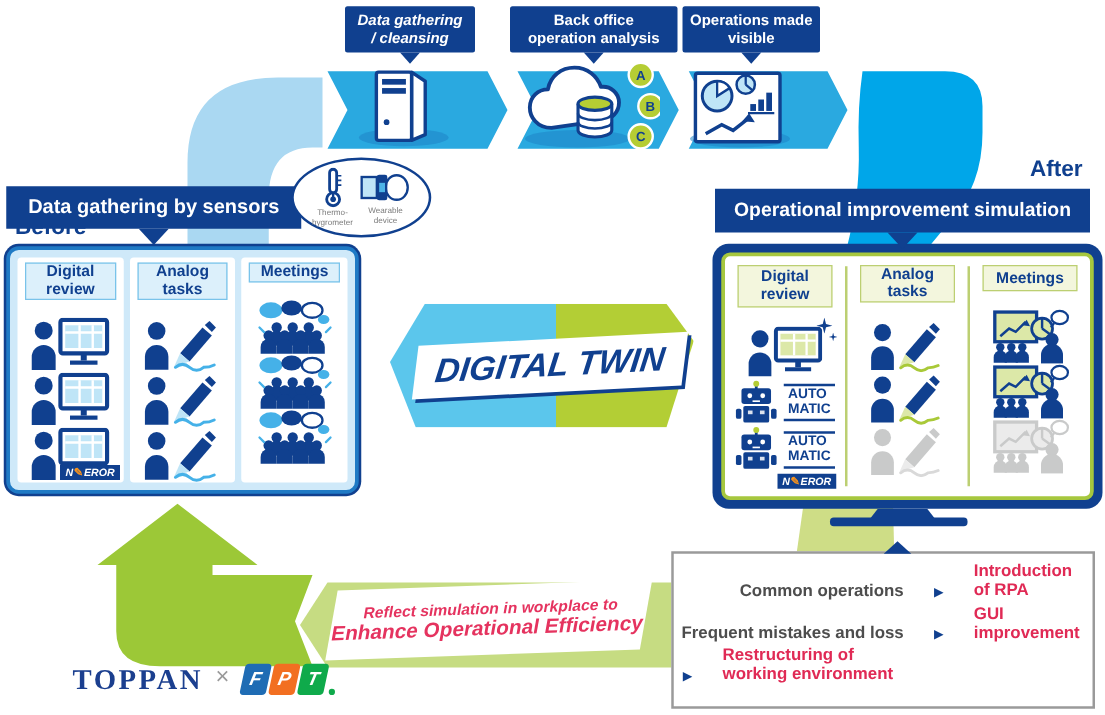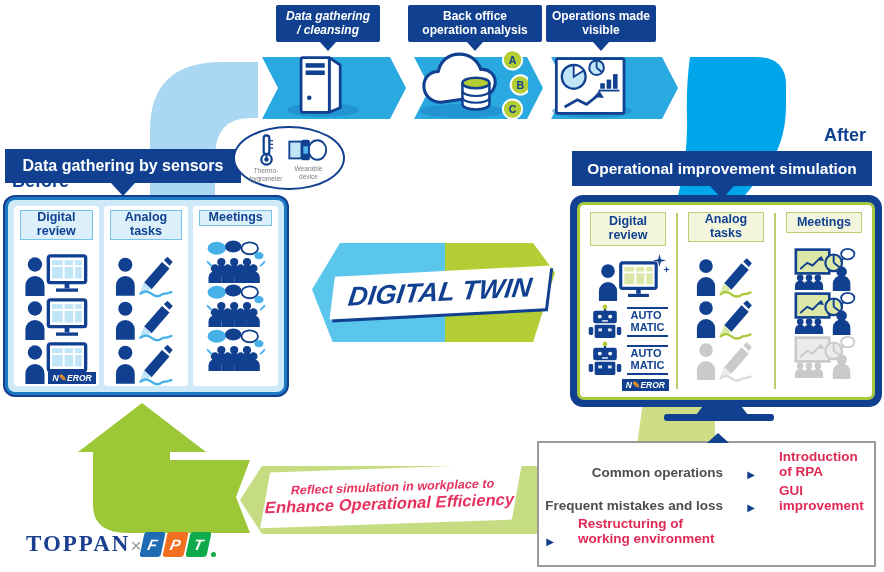--- a/index.html
+++ b/index.html
@@ -91,21 +91,21 @@
   .prop-act { flex:1; font-weight:bold; font-size:13.5px; color:#e02a55; line-height:1.1; }
 
   
   .feedback { position:absolute; z-index:5; background:#fff;
               transform:skewX(-12deg) rotate(-2deg); display:flex; flex-direction:column;
               align-items:center; justify-content:center; color:#e5335f; }
   .feedback .l1 { font-size:12.5px; font-weight:bold; }
   .feedback .l2 { font-size:16.5px; font-weight:bold; }
 
   
-  .footer { position:absolute; z-index:4; display:flex; align-items:flex-end; gap:0; }
+  .footer { position:absolute; z-index:4; display:flex; align-items:flex-start; gap:10px;margin-left:32px; }
   .toppan { font-family:"Liberation Serif", serif; font-weight:bold; font-size:23px;
             color:#1b3f8f; letter-spacing:2px; }
   .xsep { color:#9a9a9a; font-size:19px; }
   .fpt { display:flex; align-items:flex-end; gap:2px; position:relative; }
   .fpt-block { width:21px; height:25px; transform:skewX(-12deg); border-radius:3px;
                display:flex; align-items:center; justify-content:center; color:#fff;
                font-weight:bold; font-style:italic; font-size:15px; }
   .fpt-b { background:#1f6cb4; } .fpt-o { background:#f26f21; } .fpt-g { background:#0faa4b; }
   .fpt-dot { position:absolute; right:-7px; bottom:0; width:5px; height:5px; border-radius:50%;
              background:#0faa4b; }

